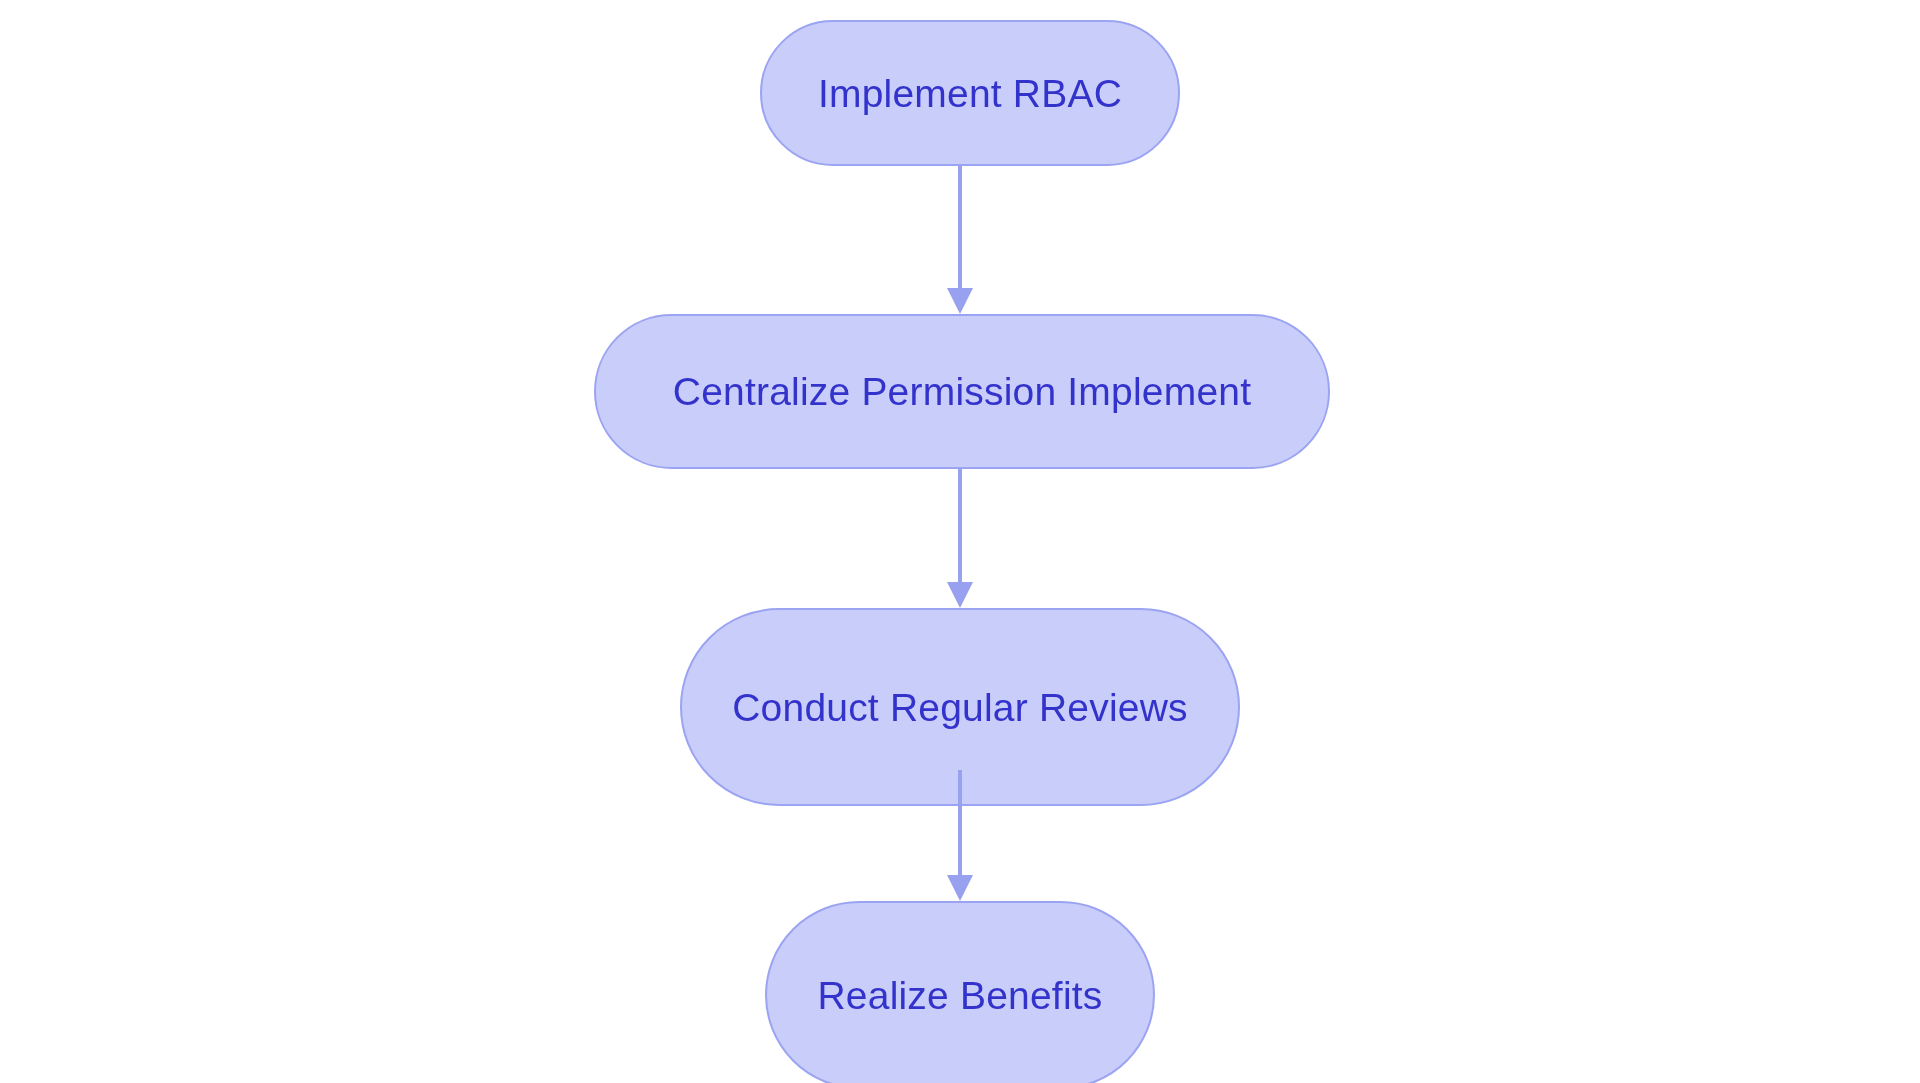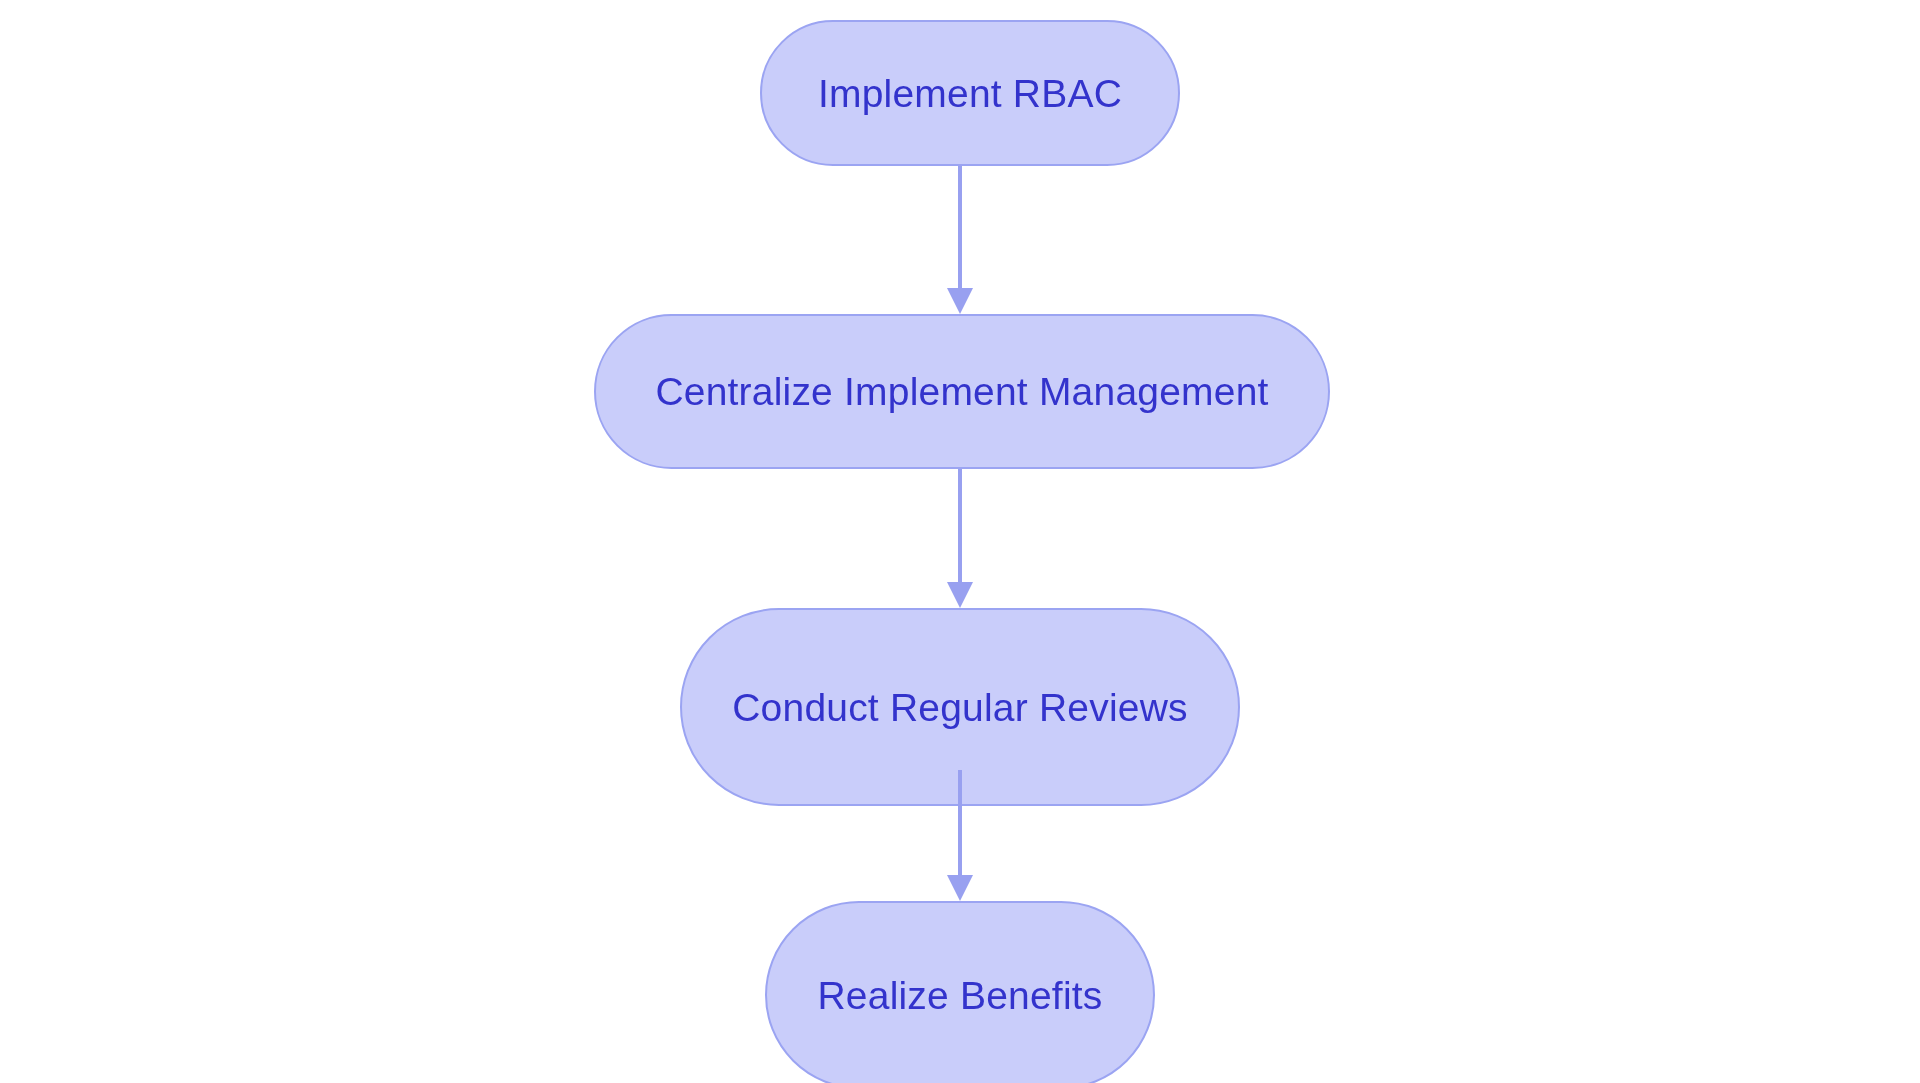--- a/index.html
+++ b/index.html
@@ -97,21 +97,21 @@
   <div class="flow-node" id="node-implement-rbac">
     <span class="node-label">Implement RBAC</span>
   </div>
 
   <div class="flow-edge" id="edge-rbac-to-centralize">
     <div class="edge-line"></div>
     <div class="edge-head"></div>
   </div>
 
   <div class="flow-node" id="node-centralize-permission-management">
-    <span class="node-label">Centralize Implement Management</span>
+    <span class="node-label">Centralize Permission Implement</span>
   </div>
 
   <div class="flow-edge" id="edge-centralize-to-reviews">
     <div class="edge-line"></div>
     <div class="edge-head"></div>
   </div>
 
   <div class="flow-node" id="node-conduct-regular-reviews">
     <span class="node-label">Conduct Regular Reviews</span>
   </div>

